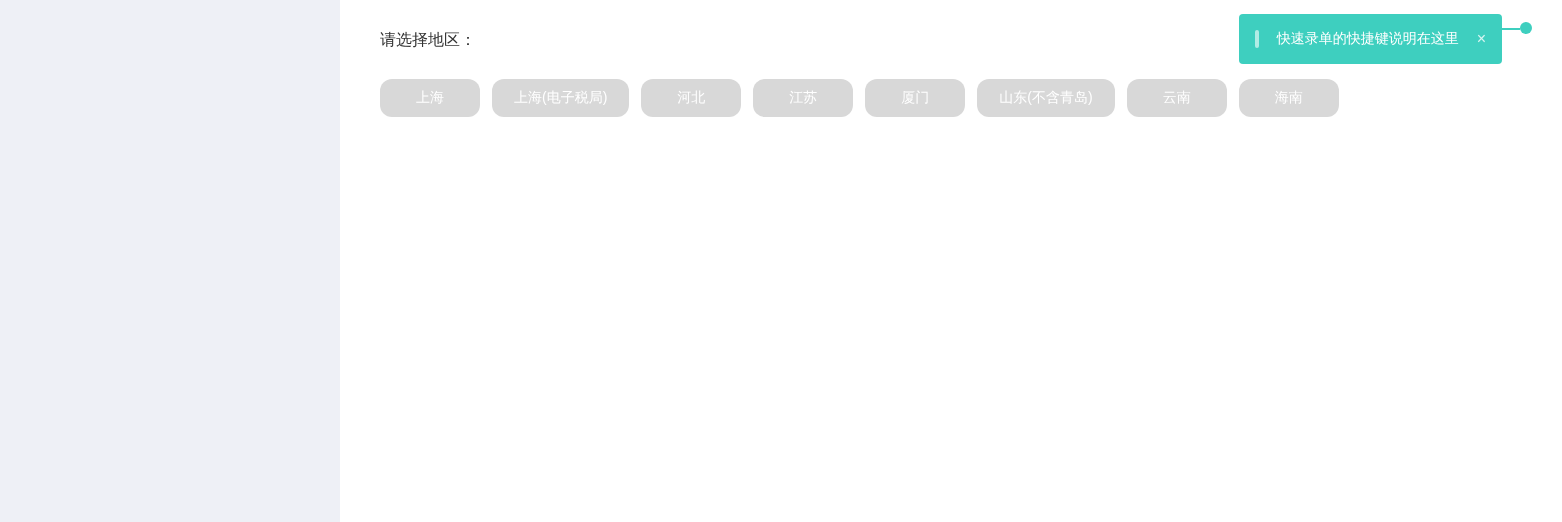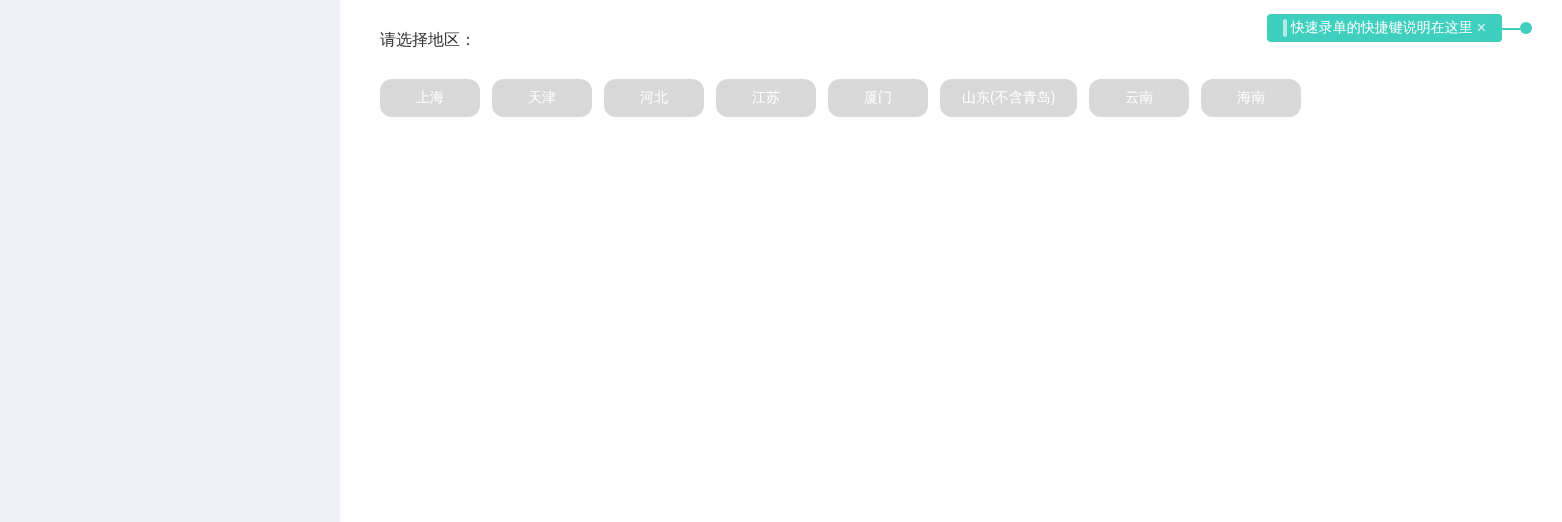--- a/index.html
+++ b/index.html
@@ -67,25 +67,25 @@
     }
 
     
     .tooltip-banner {
       position: absolute;
       top: 14px;
       right: 60px;
       background: #3ecfbf;
       color: #fff;
       font-size: 14px;
-      padding: 5px 16px;
+      padding: 16px 16px;
       border-radius: 4px;
       display: flex;
       align-items: center;
-      gap: 4px;
+      gap: 18px;
       white-space: nowrap;
       z-index: 100;
     }
 
     .tooltip-banner .bar {
       width: 4px;
       height: 18px;
       background: rgba(255,255,255,0.6);
       border-radius: 2px;
       flex-shrink: 0;
@@ -127,21 +127,21 @@
 <body>
 
 <div class="sidebar"></div>
 
 <div class="main-content">
   <div class="page-title">请选择地区：</div>
 
   <div class="region-buttons">
 
   <button class="region-btn">上海</button>
-      <button class="region-btn">天津</button>
+      <button class="region-btn wide">上海(电子税局)</button>
       <button class="region-btn">河北</button>
       <button class="region-btn">江苏</button>
       <button class="region-btn">厦门</button>
       <button class="region-btn wide">山东(不含青岛)</button>
       <button class="region-btn">云南</button>
       <button class="region-btn">海南</button>
     </div>
 </div>
 
 <div class="tooltip-banner">

